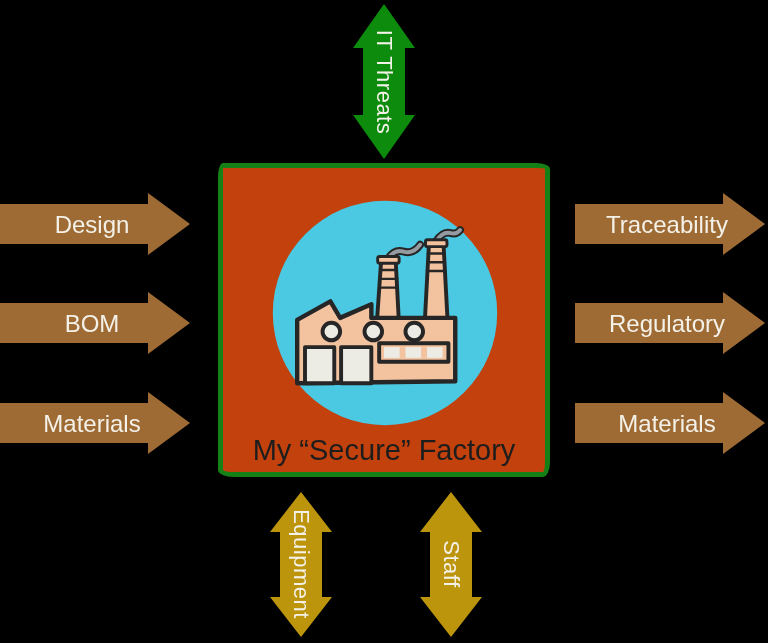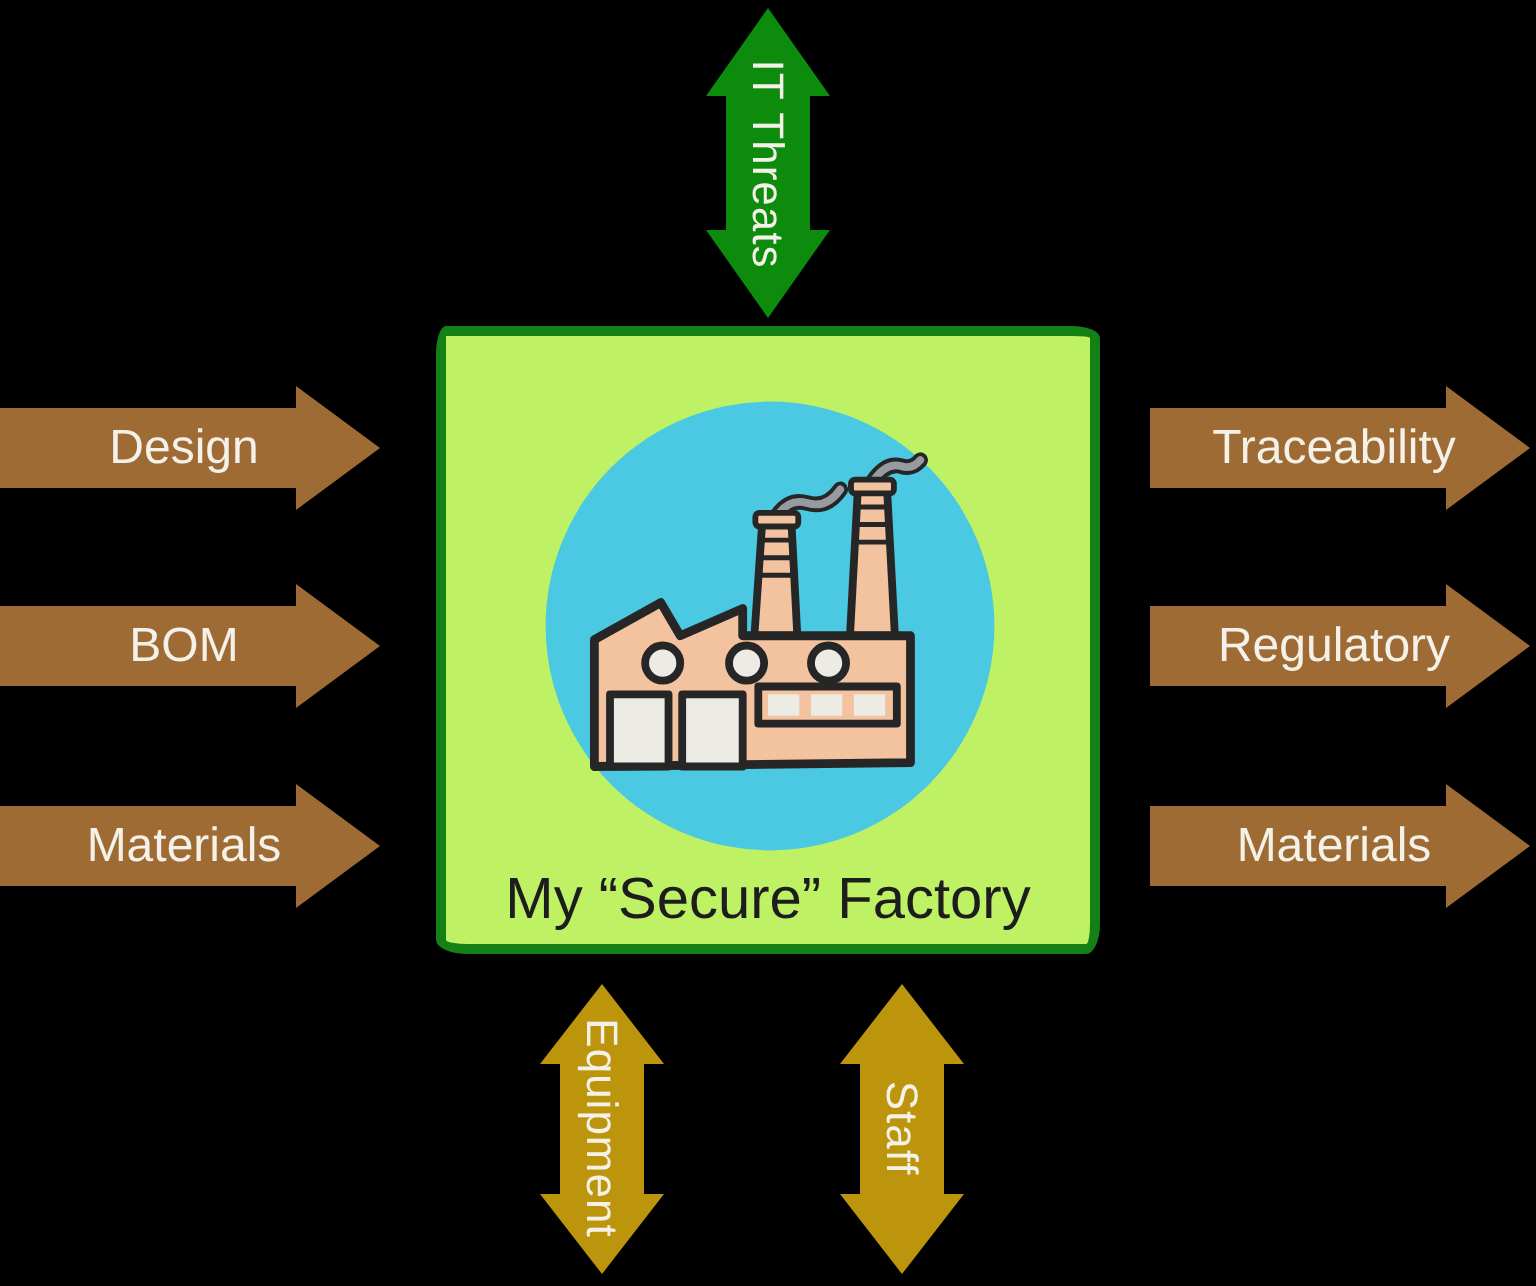--- a/index.html
+++ b/index.html
@@ -28,21 +28,21 @@
   .arrow-right-0  { left:575px; top:193px; }
   .arrow-right-1  { left:575px; top:292px; }
   .arrow-right-2  { left:575px; top:392px; }
   .arrow-bottom-0 { left:270px; top:492px; }
   .arrow-bottom-1 { left:420px; top:492px; }
 
   .box {
     position:absolute;
     left:218px; top:163px;
     width:332px; height:314px;
-    background:#bef264;
+    background:#c2410c;
     border:5px solid #158015;
     border-radius:5px 14px 7px 16px / 14px 6px 15px 7px;
     padding-left:36px;
   }
   .factory-svg { position:absolute; left:42px; top:25px; display:block; }
   .caption {
     position:absolute;
     left:0; right:0; bottom:5px;
     text-align:center;
     font-size:29px;

